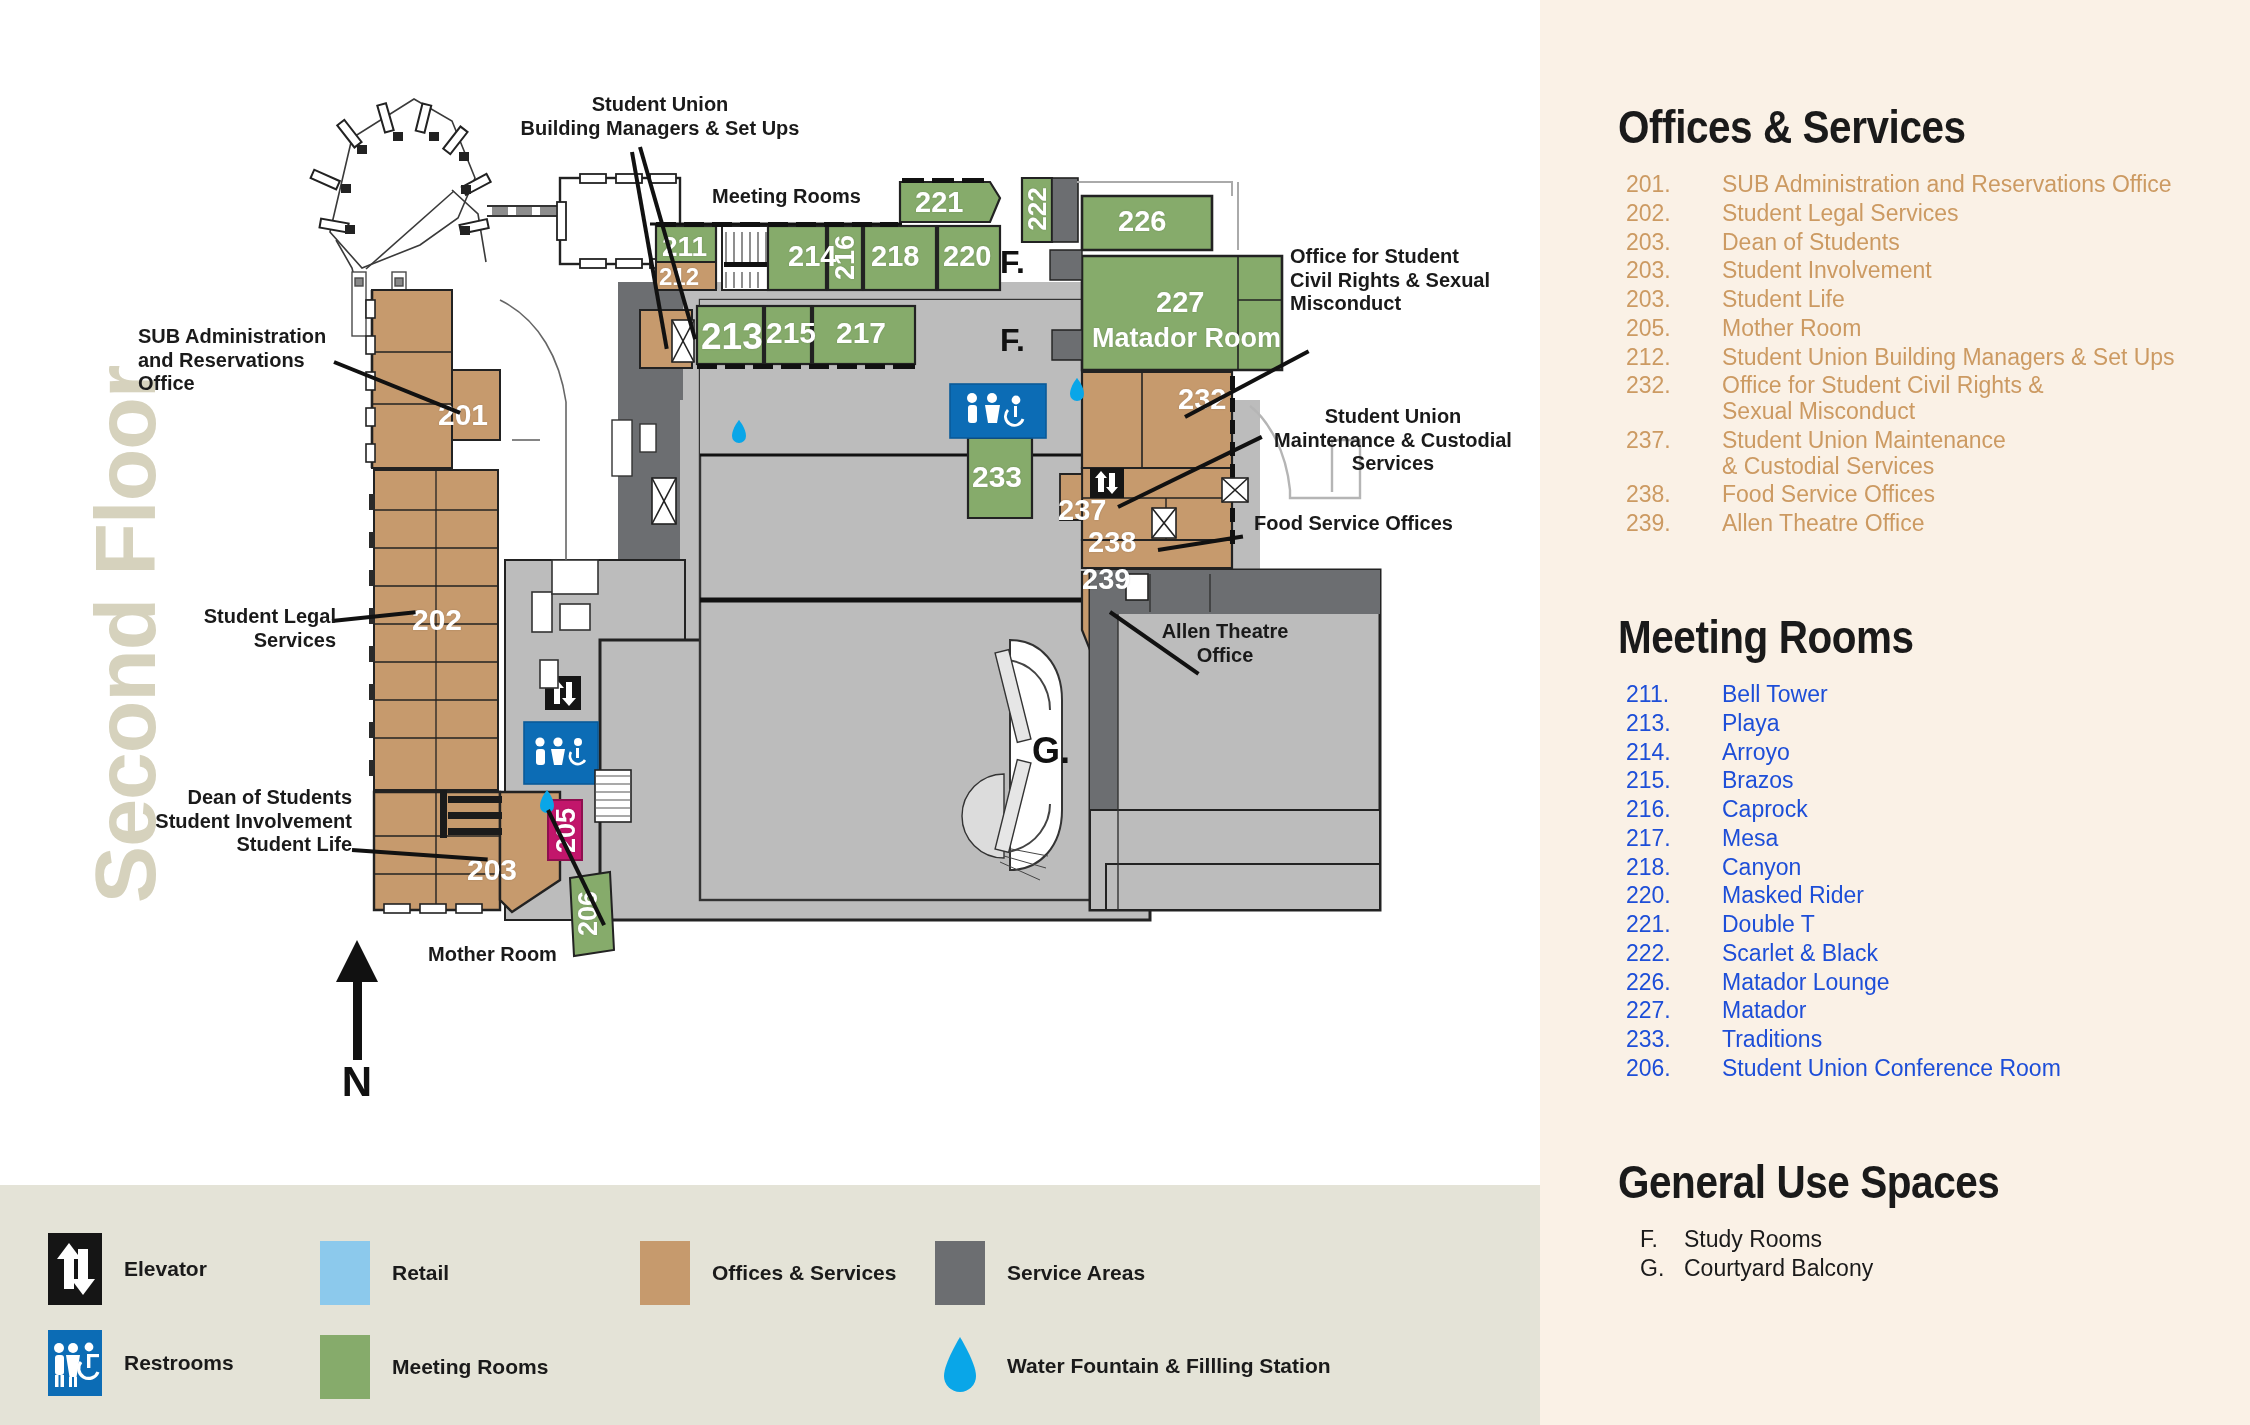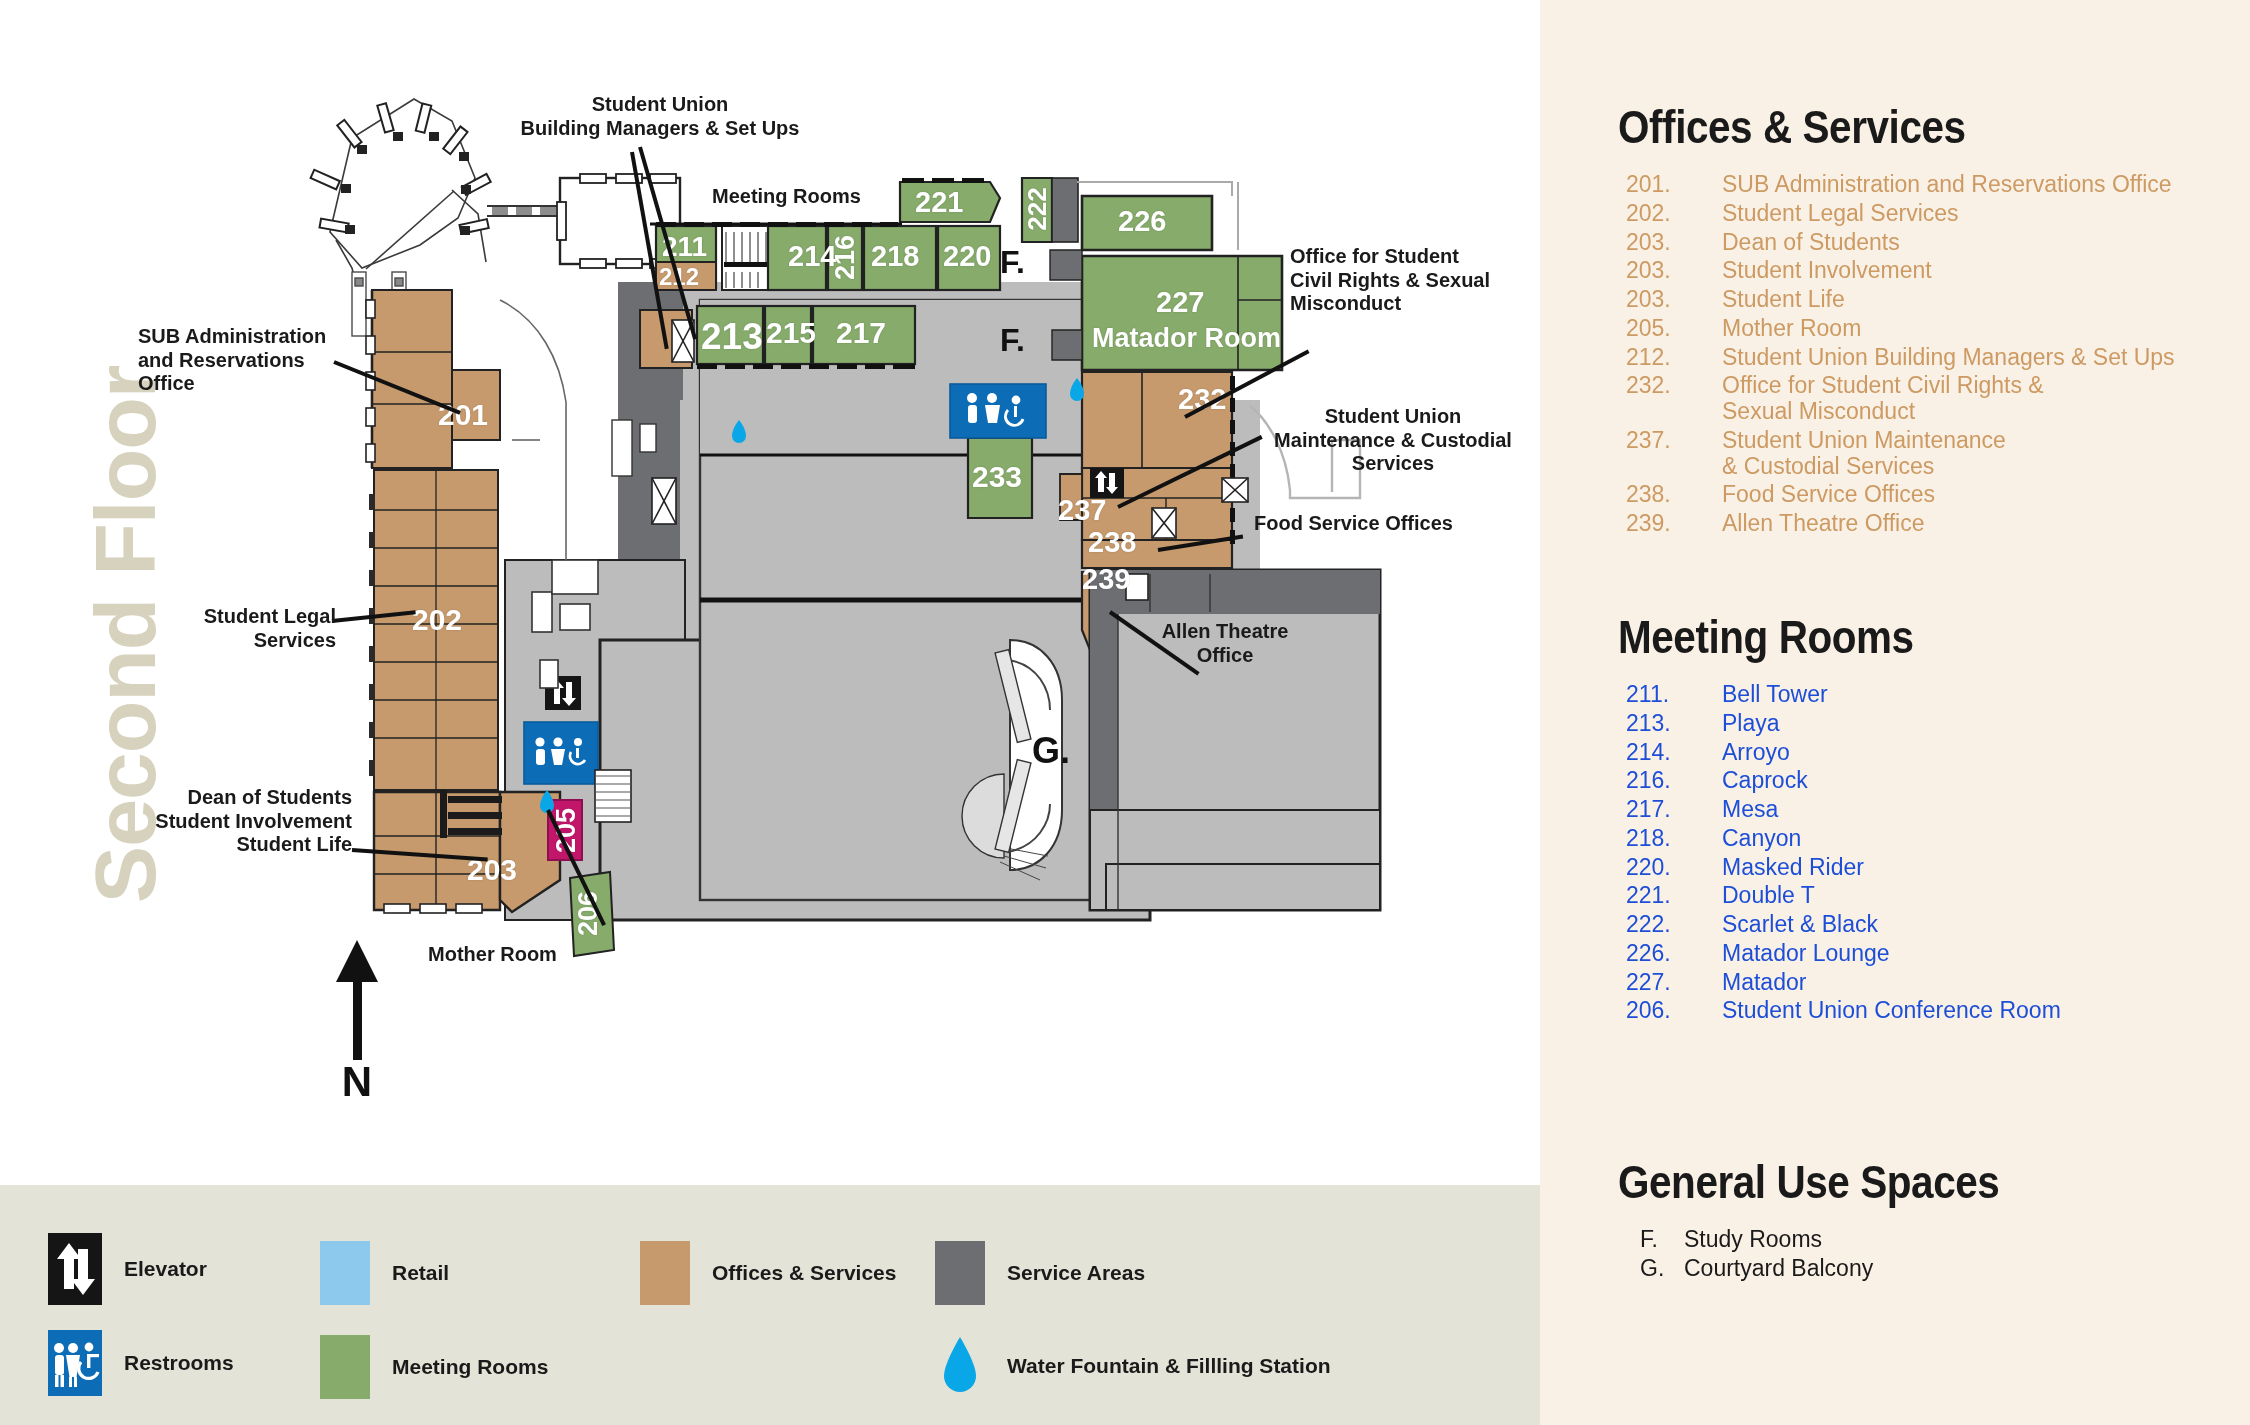--- a/index.html
+++ b/index.html
@@ -748,20 +748,24 @@
           </li>
         <li class="sb-row">
             <span class="sb-num">213.</span>
             <span class="sb-txt">Playa</span>
           </li>
         <li class="sb-row">
             <span class="sb-num">214.</span>
             <span class="sb-txt">Arroyo</span>
           </li>
         <li class="sb-row">
+            <span class="sb-num">215.</span>
+            <span class="sb-txt">Brazos</span>
+          </li>
+        <li class="sb-row">
             <span class="sb-num">216.</span>
             <span class="sb-txt">Caprock</span>
           </li>
         <li class="sb-row">
             <span class="sb-num">217.</span>
             <span class="sb-txt">Mesa</span>
           </li>
         <li class="sb-row">
             <span class="sb-num">218.</span>
             <span class="sb-txt">Canyon</span>
@@ -778,20 +782,24 @@
             <span class="sb-num">222.</span>
             <span class="sb-txt">Scarlet &amp; Black</span>
           </li>
         <li class="sb-row">
             <span class="sb-num">226.</span>
             <span class="sb-txt">Matador Lounge</span>
           </li>
         <li class="sb-row">
             <span class="sb-num">227.</span>
             <span class="sb-txt">Matador</span>
+          </li>
+        <li class="sb-row">
+            <span class="sb-num">233.</span>
+            <span class="sb-txt">Traditions</span>
           </li>
         <li class="sb-row">
             <span class="sb-num">206.</span>
             <span class="sb-txt">Student Union Conference Room</span>
           </li>
       </ul>
     </div>
 
     <div class="sb-section general" style="top:1155px;">
       <div class="sb-heading">General Use Spaces</div>

